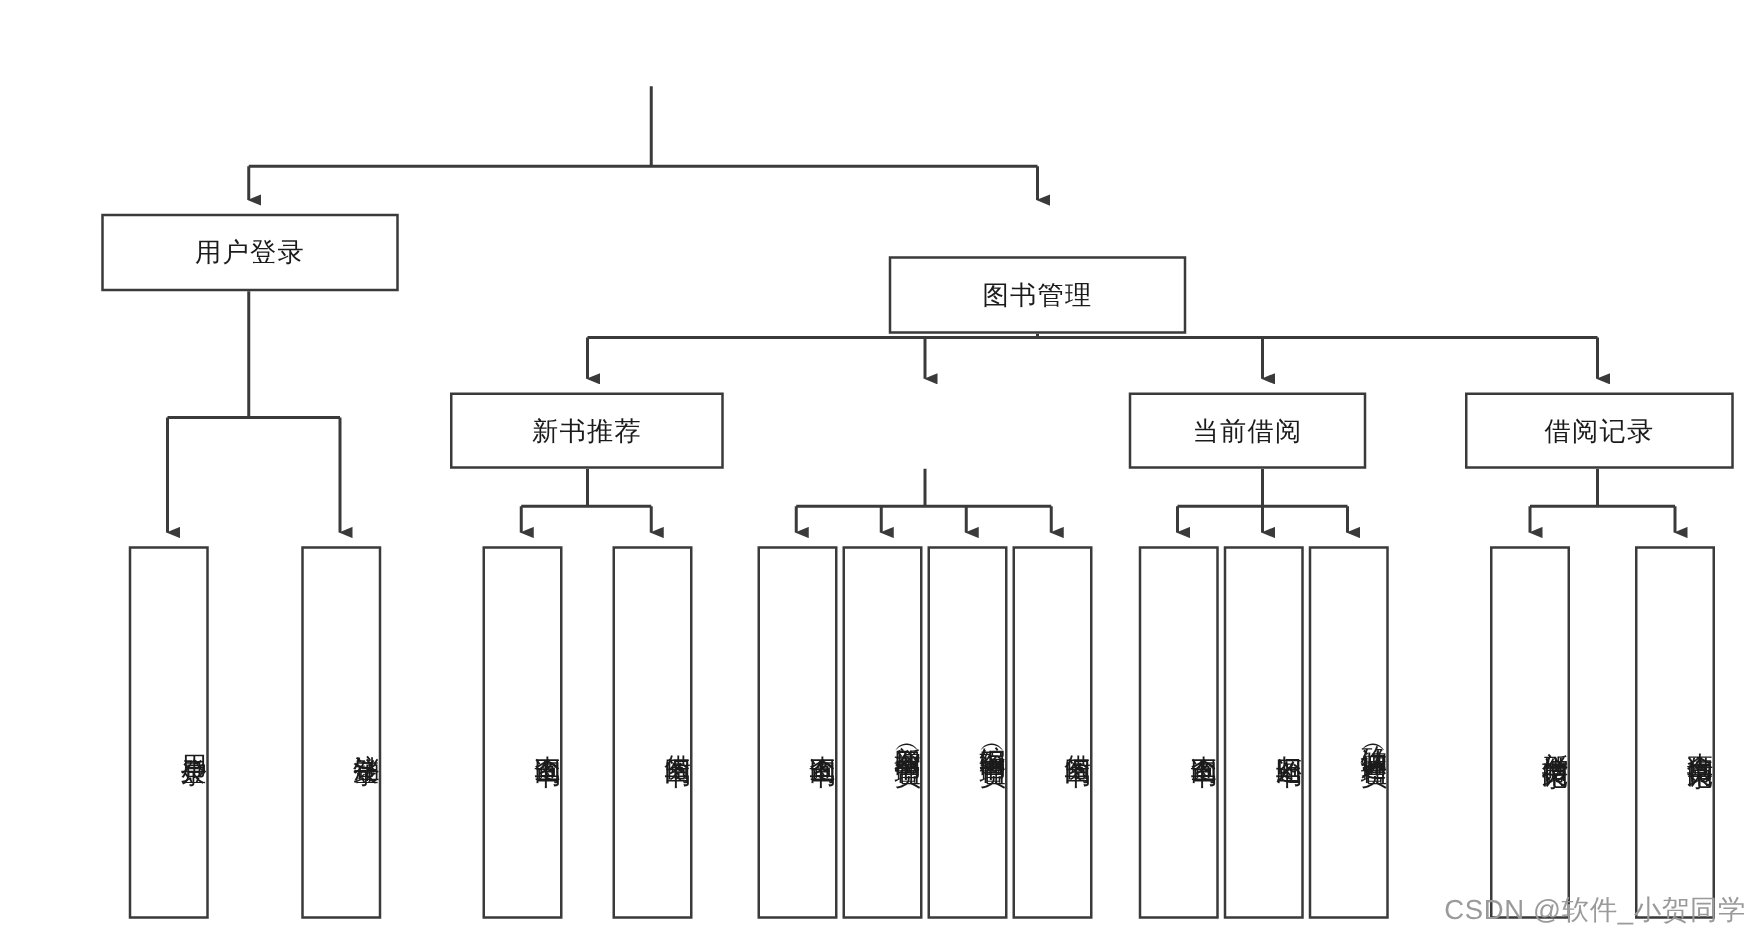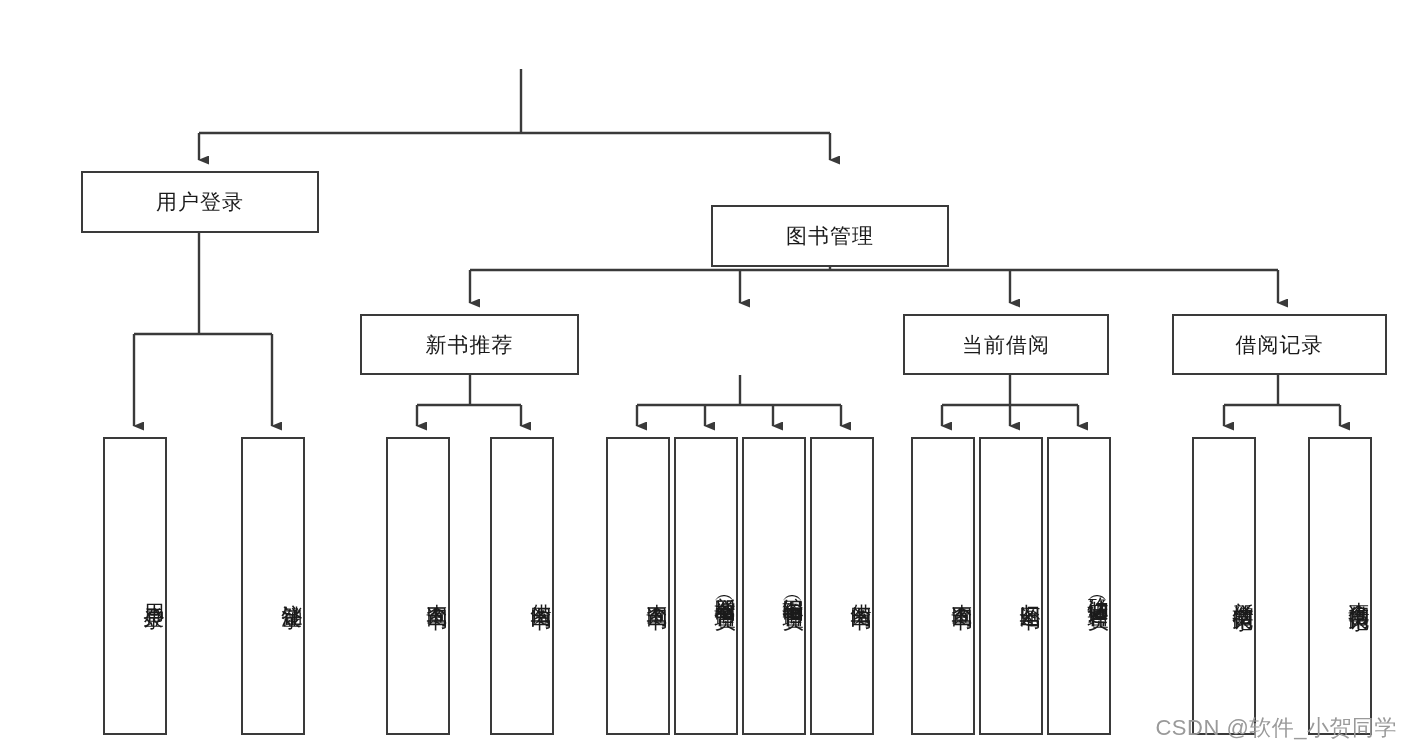--- a/index.html
+++ b/index.html
@@ -125,21 +125,21 @@
   </svg>
 
 
   <div class="node node-h" style="left:81px; top:171px; width:238px; height:62px;">用户登录</div>
 
   <div class="node node-h" style="left:711px; top:171px; width:238px; height:62px;margin-top:34px;">图书管理</div>
 
   <div class="node node-h" style="left:360px; top:314px; width:219px; height:61px;">新书推荐</div>
 
 
-  <div class="node node-h" style="left:903px; top:314px; width:206px; height:61px;">当前借阅</div>
+  <div class="node node-h" style="left:903px; top:314px; width:190px; height:61px;">当前借阅</div>
 
   <div class="node node-h" style="left:1172px; top:314px; width:215px; height:61px;">借阅记录</div>
 
   <div class="node node-v" style="left:103px; top:437px; width:64px; height:298px;">用户登录</div>
 
   <div class="node node-v" style="left:241px; top:437px; width:64px; height:298px;">注销登录</div>
 
   <div class="node node-v" style="left:386px; top:437px; width:64px; height:298px;">查询图书</div>
 
   <div class="node node-v" style="left:490px; top:437px; width:64px; height:298px;">借阅图书</div>

